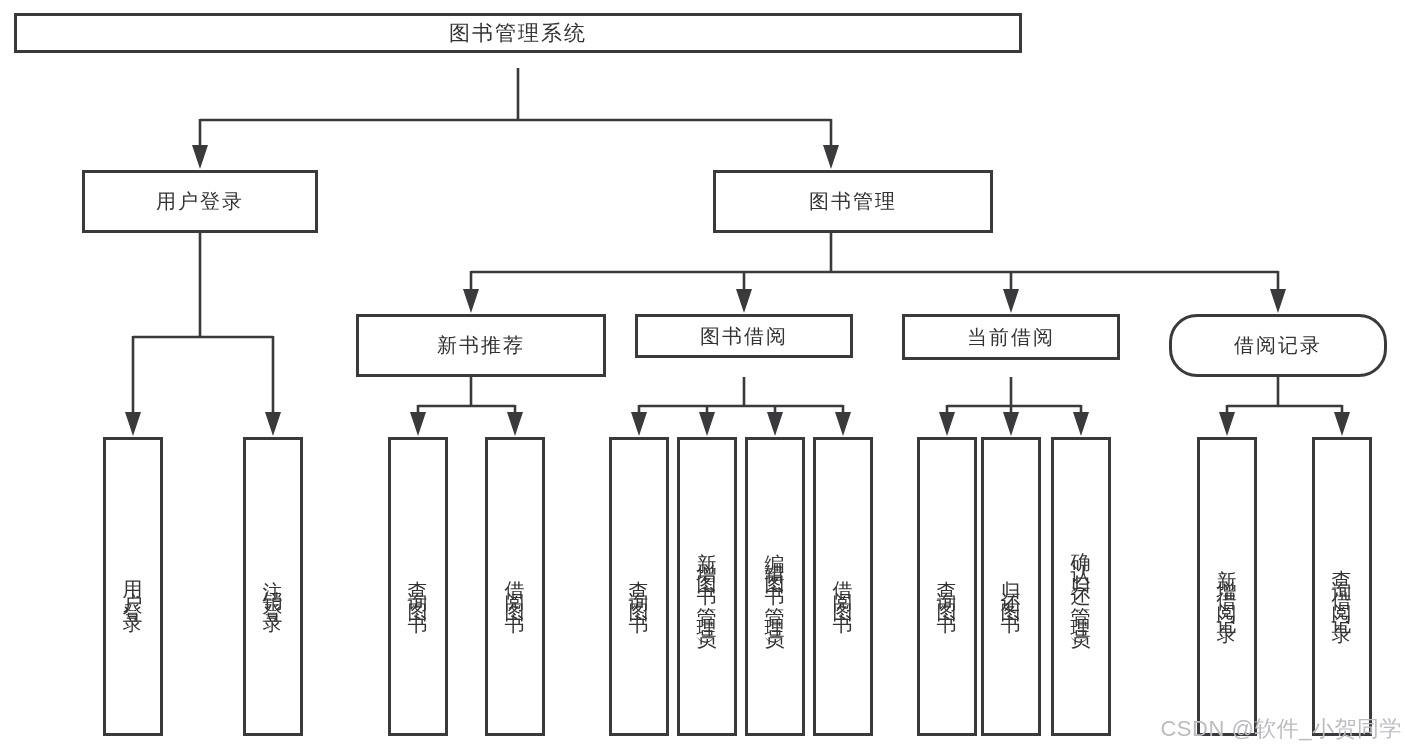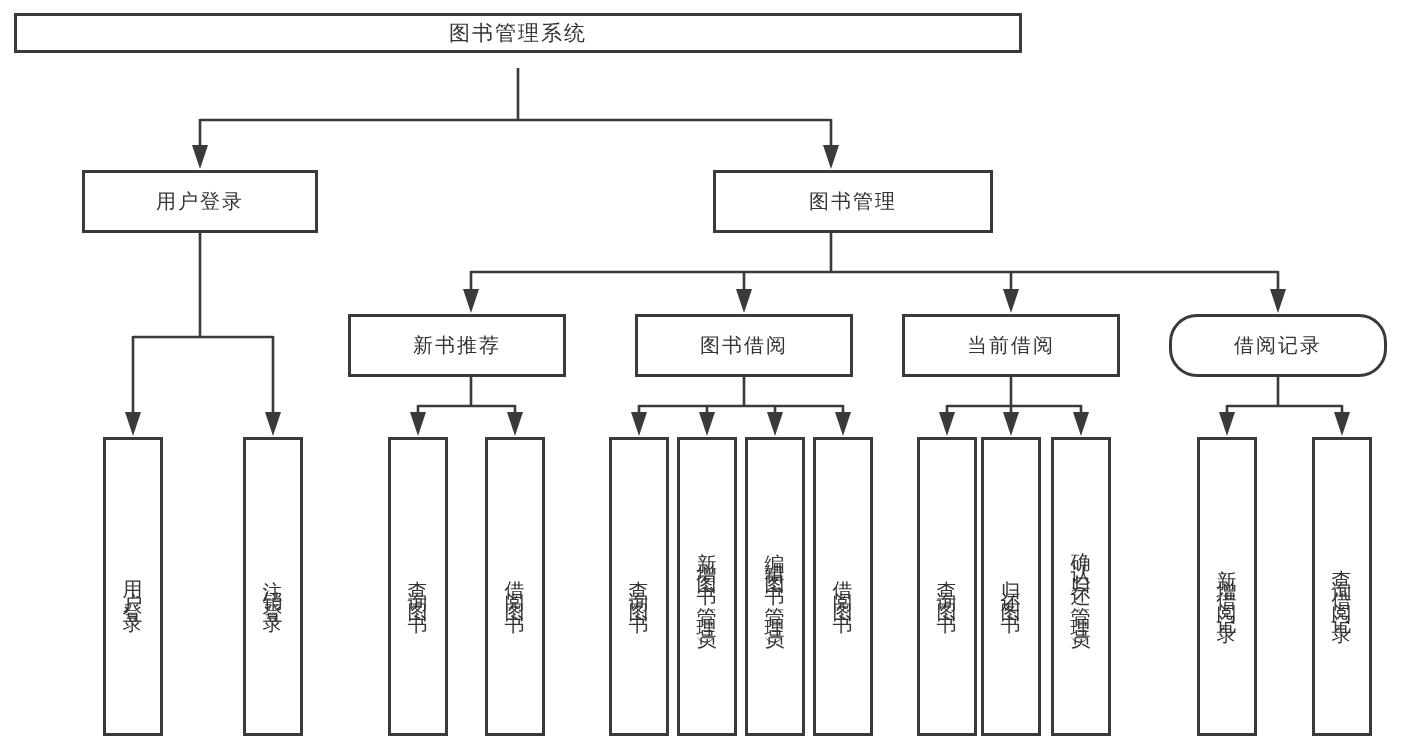--- a/index.html
+++ b/index.html
@@ -112,37 +112,38 @@
       <polygon points="1219,412 1235,412 1227,436"></polygon>
       <polygon points="1334,412 1350,412 1342,436"></polygon>
     </g>
   </svg>
 
   <div class="node root" style="left:14px;top:13px;width:1008px;height:40px;">图书管理系统</div>
 
   <div class="node" style="left:82px;top:170px;width:236px;height:63px;">用户登录</div>
   <div class="node" style="left:713px;top:170px;width:280px;height:63px;">图书管理</div>
 
-  <div class="node" style="left:348px;top:314px;width:218px;height:63px;font-family:Liberation Mono, monospace;">新书推荐</div>
-  <div class="node" style="left:635px;top:314px;width:218px;height:63px;">图书借阅</div>
-  <div class="node" style="left:902px;top:314px;width:218px;height:63px;">当前借阅</div>
+  <div class="node" style="left:356px;top:314px;width:250px;height:63px;font-family:Liberation Mono, monospace;">新书推荐</div>
+  <div class="node" style="left:635px;top:314px;width:218px;height:44px;">图书借阅</div>
+  <div class="node" style="left:902px;top:314px;width:218px;height:46px;">当前借阅</div>
   <div class="node" style="left:1169px;top:314px;width:218px;height:63px;border-radius:28px;">借阅记录</div>
 
   <div class="node leaf" style="left:103px;top:437px;width:60px;height:299px;">用户登录</div>
   <div class="node leaf" style="left:243px;top:437px;width:60px;height:299px;">注销登录</div>
 
   <div class="node leaf" style="left:388px;top:437px;width:60px;height:299px;">查询图书</div>
   <div class="node leaf" style="left:485px;top:437px;width:60px;height:299px;">借阅图书</div>
 
   <div class="node leaf" style="left:609px;top:437px;width:60px;height:299px;">查询图书</div>
   <div class="node leaf" style="left:677px;top:437px;width:60px;height:299px;">新增图书（管理员）</div>
   <div class="node leaf" style="left:745px;top:437px;width:60px;height:299px;">编辑图书（管理员）</div>
   <div class="node leaf" style="left:813px;top:437px;width:60px;height:299px;">借阅图书</div>
 
   <div class="node leaf" style="left:917px;top:437px;width:60px;height:299px;">查询图书</div>
   <div class="node leaf" style="left:981px;top:437px;width:60px;height:299px;">归还图书</div>
   <div class="node leaf" style="left:1051px;top:437px;width:60px;height:299px;">确认归还（管理员）</div>
 
   <div class="node leaf" style="left:1197px;top:437px;width:60px;height:299px;">新增借阅记录</div>
   <div class="node leaf" style="left:1312px;top:437px;width:60px;height:299px;">查询借阅记录</div>
 
+  <div class="watermark">CSDN @软件_小贺同学</div>
 
 </div>
 
 </body></html>

